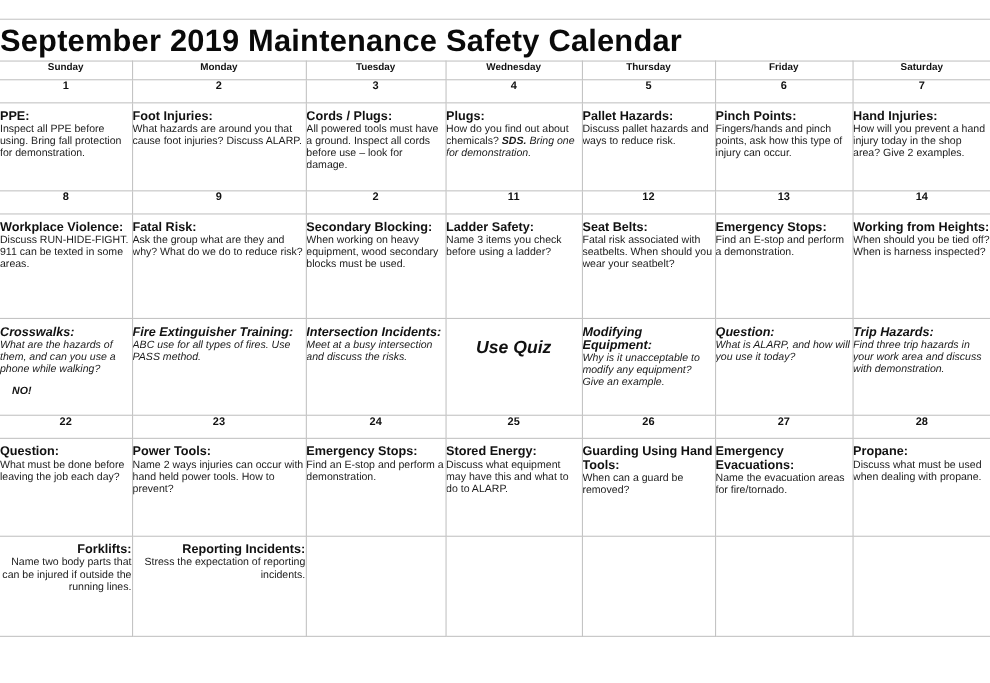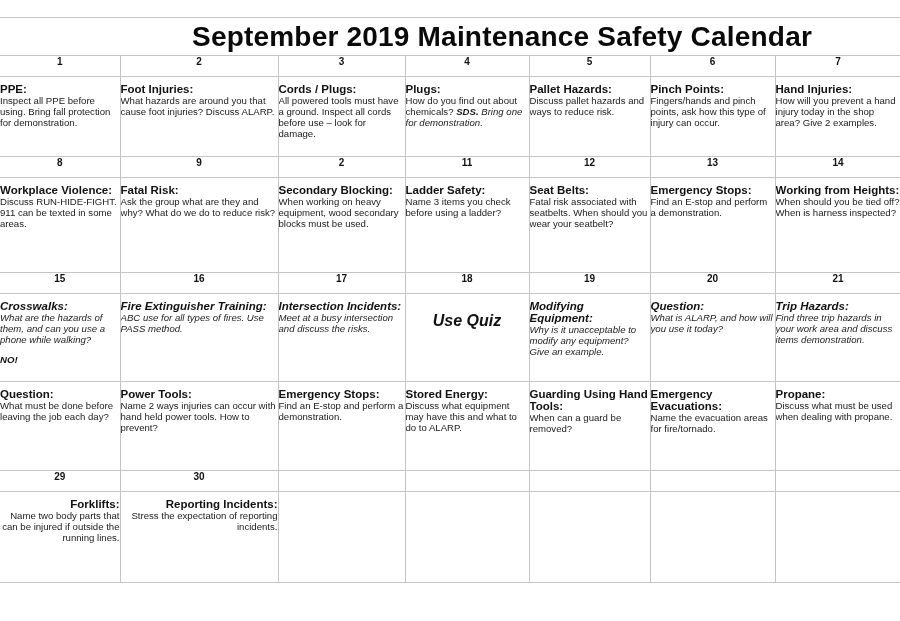--- a/index.html
+++ b/index.html
@@ -4,21 +4,21 @@
 <style>
   html, body { margin: 0; padding: 0; background: #ffffff; }
   body {
     width: 900px; height: 621px; position: relative; overflow: hidden;
     font-family: "Liberation Sans", sans-serif; color: #111111;
   }
   .page { position: absolute; left: 0; top: 0; width: 900px; height: 621px; }
   .rule-top { position: absolute; left: 0; top: 17px; width: 900px; height: 1px; background: #c8c8c8; }
   .title {
     position: absolute; left: 0; top: 18px; width: 812px; height: 37px;
-    text-align: right; font-weight: bold; font-size: 28px; line-height: 37px;
+    text-align: left; font-weight: bold; font-size: 28px; line-height: 37px;
     color: #0a0a0a; letter-spacing: 0.2px;
   }
   table.cal {
     position: absolute; left: 0; top: 55px; width: 901px;
     border-collapse: collapse; table-layout: fixed;
   }
   table.cal td, table.cal th {
     border: 1px solid #c4c4c4; padding: 0; vertical-align: top;
     overflow: hidden;
   }
@@ -34,21 +34,21 @@
   td.content { padding: 0 4px 0 4px; }
   .head {
     font-weight: bold; font-size: 11.5px; line-height: 12px; margin-top: 6px;
     color: #111;
   }
   .body {
     font-size: 9.6px; line-height: 11px; color: #1a1a1a;
   }
   .body i { }
   .body b { font-weight: bold; }
-  .extra { font-size: 9.6px; font-weight: bold; margin-top: 9px; }
+  .extra { font-size: 9.6px; font-weight: bold; margin-top: 9px; padding-left: 11px; }
   .centerhead {
     text-align: center; font-weight: bold; font-size: 16px; margin-top: 18px;
   }
   tr.r1 td.content { height: 79px; }
   tr.r2 td.content { height: 94px; }
   tr.r3 td.content { height: 87px; font-style: italic; }
   tr.r4 td.content { height: 88px; }
   tr.r5 td.content { height: 90px; text-align: right; }
 </style>
 </head>
@@ -62,20 +62,29 @@
     <colgroup>
       <col style="width:120px">
         <col style="width:158px">
         <col style="width:127px">
       <col style="width:124px">
         <col style="width:121px">
         <col style="width:125px">
         <col style="width:126px">
     </colgroup>
     <tbody>
+        <tr>
+      <th class="dayhdr">Sunday</th>
+      <th class="dayhdr">Monday</th>
+      <th class="dayhdr">Tuesday</th>
+      <th class="dayhdr">Wednesday</th>
+      <th class="dayhdr">Thursday</th>
+      <th class="dayhdr">Friday</th>
+      <th class="dayhdr">Saturday</th>
+    </tr>
 
     <tr>
       <td class="datecell">1</td>
       <td class="datecell">2</td>
       <td class="datecell">3</td>
       <td class="datecell">4</td>
       <td class="datecell">5</td>
       <td class="datecell">6</td>
       <td class="datecell">7</td>
     </tr>
@@ -143,29 +152,20 @@
       <td class="content">
         <div class="head">Emergency Stops:</div>
         <div class="body">Find an E-stop and perform a demonstration.</div>
       </td>
       <td class="content">
         <div class="head">Working from Heights:</div>
         <div class="body">When should you be tied off? When is harness inspected?</div>
       </td>
     </tr>
 
-    <tr>
-      <td class="datecell">15</td>
-      <td class="datecell">16</td>
-      <td class="datecell">17</td>
-      <td class="datecell">18</td>
-      <td class="datecell">19</td>
-      <td class="datecell">20</td>
-      <td class="datecell">21</td>
-    </tr>
     <tr class="r3">
       <td class="content">
         <div class="head">Crosswalks:</div>
         <div class="body">What are the hazards of them, and can you use a phone while walking?</div>
         <div class="extra">NO!</div>
       </td>
       <td class="content">
         <div class="head">Fire Extinguisher Training:</div>
         <div class="body">ABC use for all types of fires. Use PASS method.</div>
       </td>
@@ -179,24 +179,33 @@
       <td class="content">
         <div class="head">Modifying Equipment:</div>
         <div class="body">Why is it unacceptable to modify any equipment?  Give an example.</div>
       </td>
       <td class="content">
         <div class="head">Question:</div>
         <div class="body">What is ALARP, and how will you use it today?</div>
       </td>
       <td class="content">
         <div class="head">Trip Hazards:</div>
-        <div class="body">Find three trip hazards in your work area and discuss items demonstration.</div>
-      </td>
-    </tr>
-
+        <div class="body">Find three trip hazards in your work area and discuss with demonstration.</div>
+      </td>
+    </tr>
+
+    <tr>
+      <td class="datecell">22</td>
+      <td class="datecell">23</td>
+      <td class="datecell">24</td>
+      <td class="datecell">25</td>
+      <td class="datecell">26</td>
+      <td class="datecell">27</td>
+      <td class="datecell">28</td>
+    </tr>
     <tr class="r4">
       <td class="content">
         <div class="head">Question:</div>
         <div class="body">What must be done before leaving the job each day?</div>
       </td>
       <td class="content">
         <div class="head">Power Tools:</div>
         <div class="body">Name 2 ways injuries can occur with hand held power tools. How to prevent?</div>
       </td>
       <td class="content">
@@ -214,29 +223,20 @@
       <td class="content">
         <div class="head">Emergency Evacuations:</div>
         <div class="body">Name the evacuation areas for fire/tornado.</div>
       </td>
       <td class="content">
         <div class="head">Propane:</div>
         <div class="body">Discuss what must be used when dealing with propane.</div>
       </td>
     </tr>
 
-    <tr>
-      <td class="datecell">29</td>
-      <td class="datecell">30</td>
-      <td class="datecell"></td>
-      <td class="datecell"></td>
-      <td class="datecell"></td>
-      <td class="datecell"></td>
-      <td class="datecell"></td>
-    </tr>
     <tr class="r5">
       <td class="content">
         <div class="head">Forklifts:</div>
         <div class="body">Name two body parts that can be injured if outside the running lines.</div>
       </td>
       <td class="content">
         <div class="head">Reporting Incidents:</div>
         <div class="body">Stress the expectation of reporting incidents.</div>
       </td>
       <td class="content"></td>

